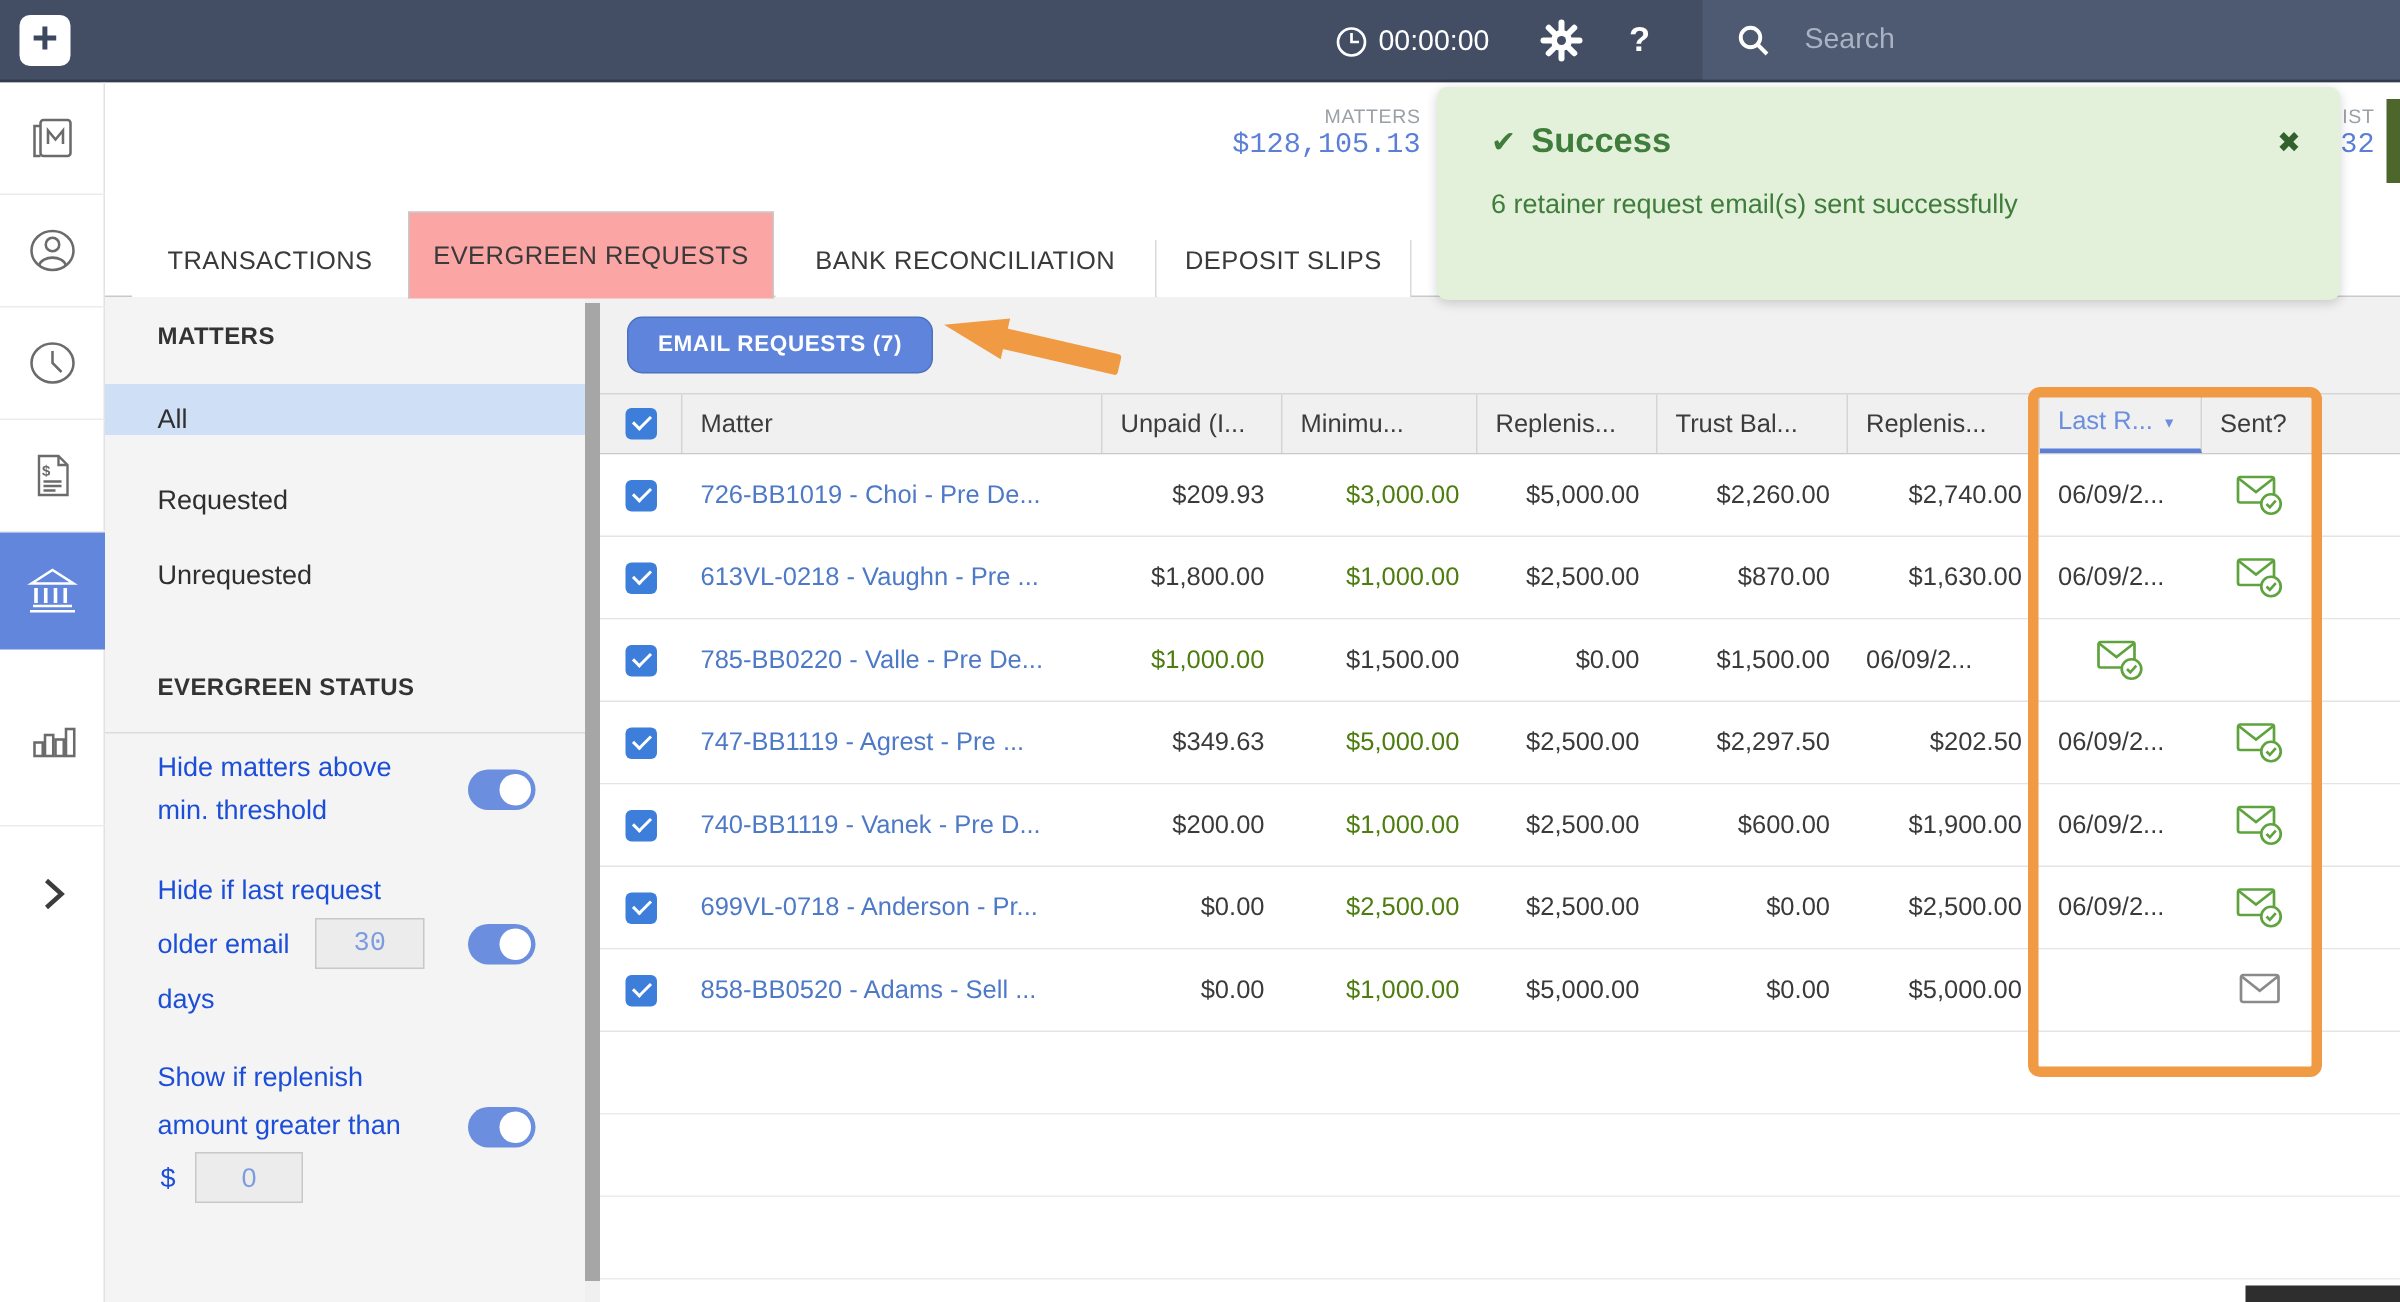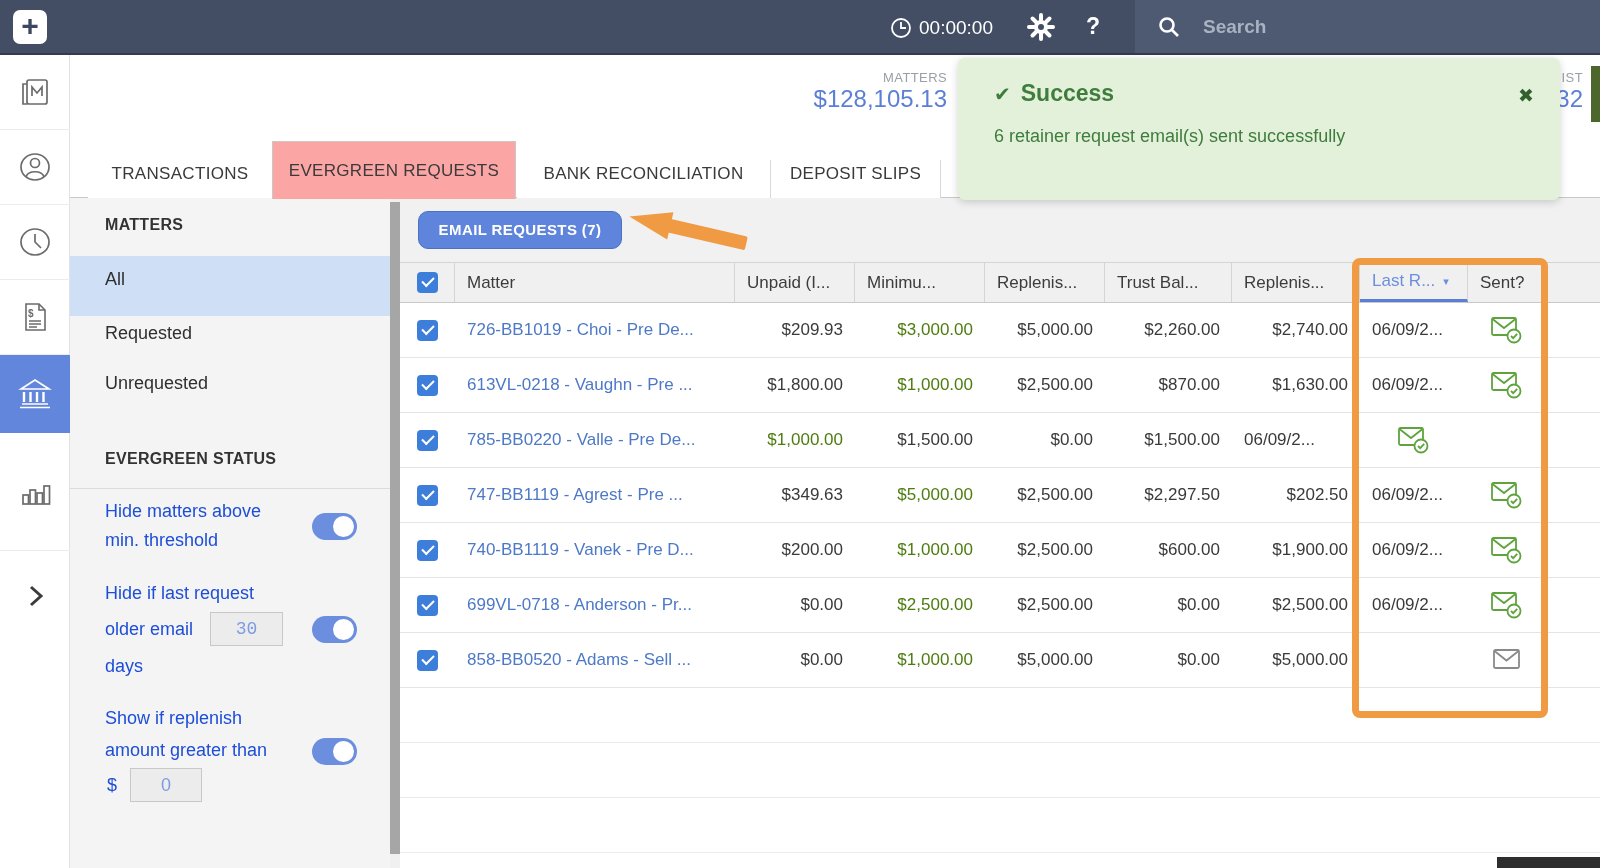--- a/index.html
+++ b/index.html
@@ -7,35 +7,35 @@
     font-family:"Liberation Sans","DejaVu Sans",sans-serif; }
 
   
   #topbar { position:absolute; left:0; top:0; width:1600px; height:55px; background:#434e64; border-bottom:2px solid #333c4e; }
   #plus-btn { position:absolute; left:13px; top:10px; width:34px; height:34px; background:#fff; border-radius:7px;
     color:#3d4860; font-size:30px; font-weight:bold; text-align:center; line-height:31px; cursor:pointer; }
   #timer { position:absolute; left:890px; top:0; height:55px; display:flex; align-items:center; gap:7px; color:#fff; font-size:19px; }
   #gear-btn { position:absolute; left:1026px; top:12px; width:30px; height:30px; }
   #help-btn { position:absolute; left:1086px; top:13px; color:#fff; font-size:23px; font-weight:bold; }
   #searchbar { position:absolute; left:1135px; top:0; width:465px; height:53px; background:#4e5a71; display:flex; align-items:center; }
-  #search-placeholder { color:#a9b2c2; font-size:19px; margin-left:22px;font-weight:bold; }
+  #search-placeholder { color:#a9b2c2; font-size:19px; margin-left:22px; }
 
   
   #sidebar { position:absolute; left:0; top:55px; width:70px; height:813px; background:#fff; border-right:1px solid #e2e2e2; }
   .side-item { position:absolute; left:0; width:70px; display:flex; align-items:center; justify-content:center; border-bottom:1px solid #ececec; cursor:pointer; }
   .side-item svg { stroke:#6b6b6b; fill:none; }
   .side-item.active { background:#6286dc; border-bottom:none; }
   .side-item.active svg { stroke:#fff; }
   .side-item.noline { border-bottom:none; }
 
   
   #header { position:absolute; left:70px; top:55px; width:1530px; height:143px; background:#fff; }
   #header-line { position:absolute; left:70px; top:197px; width:1530px; height:1px; background:#c9c9c9; }
   .kpi-label { font-size:13px; color:#9aa0a6; letter-spacing:.4px; text-align:right; }
-  .kpi-amount { font-size:24px; color:#5b7fd6; text-align:right; }
+  .kpi-amount { font-size:19px; color:#5b7fd6; text-align:right;font-family:Liberation Mono, monospace; }
   #unbilled { position:absolute; left:747px; top:70px; width:200px; }
   #trust-frag { position:absolute; left:1523px; top:70px; width:60px; }
   #green-edge-bar { position:absolute; left:1591px; top:66px; width:9px; height:56px; background:#4c662b; }
 
   .tab { position:absolute; top:150px; height:48px; display:flex; align-items:center; justify-content:center;
     font-size:17px; color:#3a3a3a; letter-spacing:.3px; cursor:pointer; background:#fff; }
   .tab-sep { position:absolute; top:160px; width:1px; height:38px; background:#d9d9d9; }
   #tab-active { position:absolute; left:272px; top:141px; width:244px; height:58px; background:#fca5a5;
     border:1px solid #c9c9c9; border-bottom:none; z-index:3; display:flex; align-items:center; justify-content:center;
     font-size:17px; color:#3a3a3a; letter-spacing:.3px; cursor:pointer; }
@@ -44,21 +44,21 @@
   #toast { position:absolute; left:958px; top:58px; width:602px; height:142px; background:#e3f0da; border-radius:7px;
     box-shadow:0 2px 8px rgba(0,0,0,.18); z-index:20; color:#3f7d3c; }
   #toast-title { position:absolute; left:36px; top:22px; font-size:23px; font-weight:bold; }
   #toast-check { margin-right:10px; font-size:20px; }
   #toast-close { position:absolute; right:26px; top:26px; font-size:19px; font-weight:bold; color:#33602f; cursor:pointer; }
   #toast-msg { position:absolute; left:36px; top:68px; font-size:18px; }
 
   
   #filter-panel { position:absolute; left:70px; top:198px; width:320px; height:670px; background:#f4f4f4; }
   #matters-heading, #status-heading { position:absolute; left:35px; font-size:16px; font-weight:bold; color:#333; letter-spacing:.3px; }
-  .flist-item { position:absolute; left:0; width:320px; height:60px; line-height:46px; padding-left:35px; font-size:18px; color:#2f2f2f; cursor:pointer; }
+  .flist-item { position:absolute; left:0; width:320px; height:34px; line-height:46px; padding-left:35px; font-size:18px; color:#2f2f2f; cursor:pointer; }
   .flist-item.selected { background:#cfe0f6; }
   #status-divider { position:absolute; left:0px; top:290px; width:320px; height:1px; background:#dcdcdc; }
   .flabel { position:absolute; left:35px; font-size:18px; color:#1d4ed8;text-align:right; }
   .toggle { position:absolute; left:242px; width:45px; height:27px; background:#6b8ede; border-radius:14px; cursor:pointer; }
   .toggle::after { content:""; position:absolute; right:3px; top:3px; width:21px; height:21px; background:#fff; border-radius:50%; }
   .num-input { position:absolute; background:#ececec; border:1px solid #c8c8c8; color:#7d9ce0; font-size:18px; text-align:center;
     font-family:inherit; height:34px; }
 
   
   #panel-scrollbar { position:absolute; left:390px; top:198px; width:10px; height:670px; background:#f0f0f0; }

